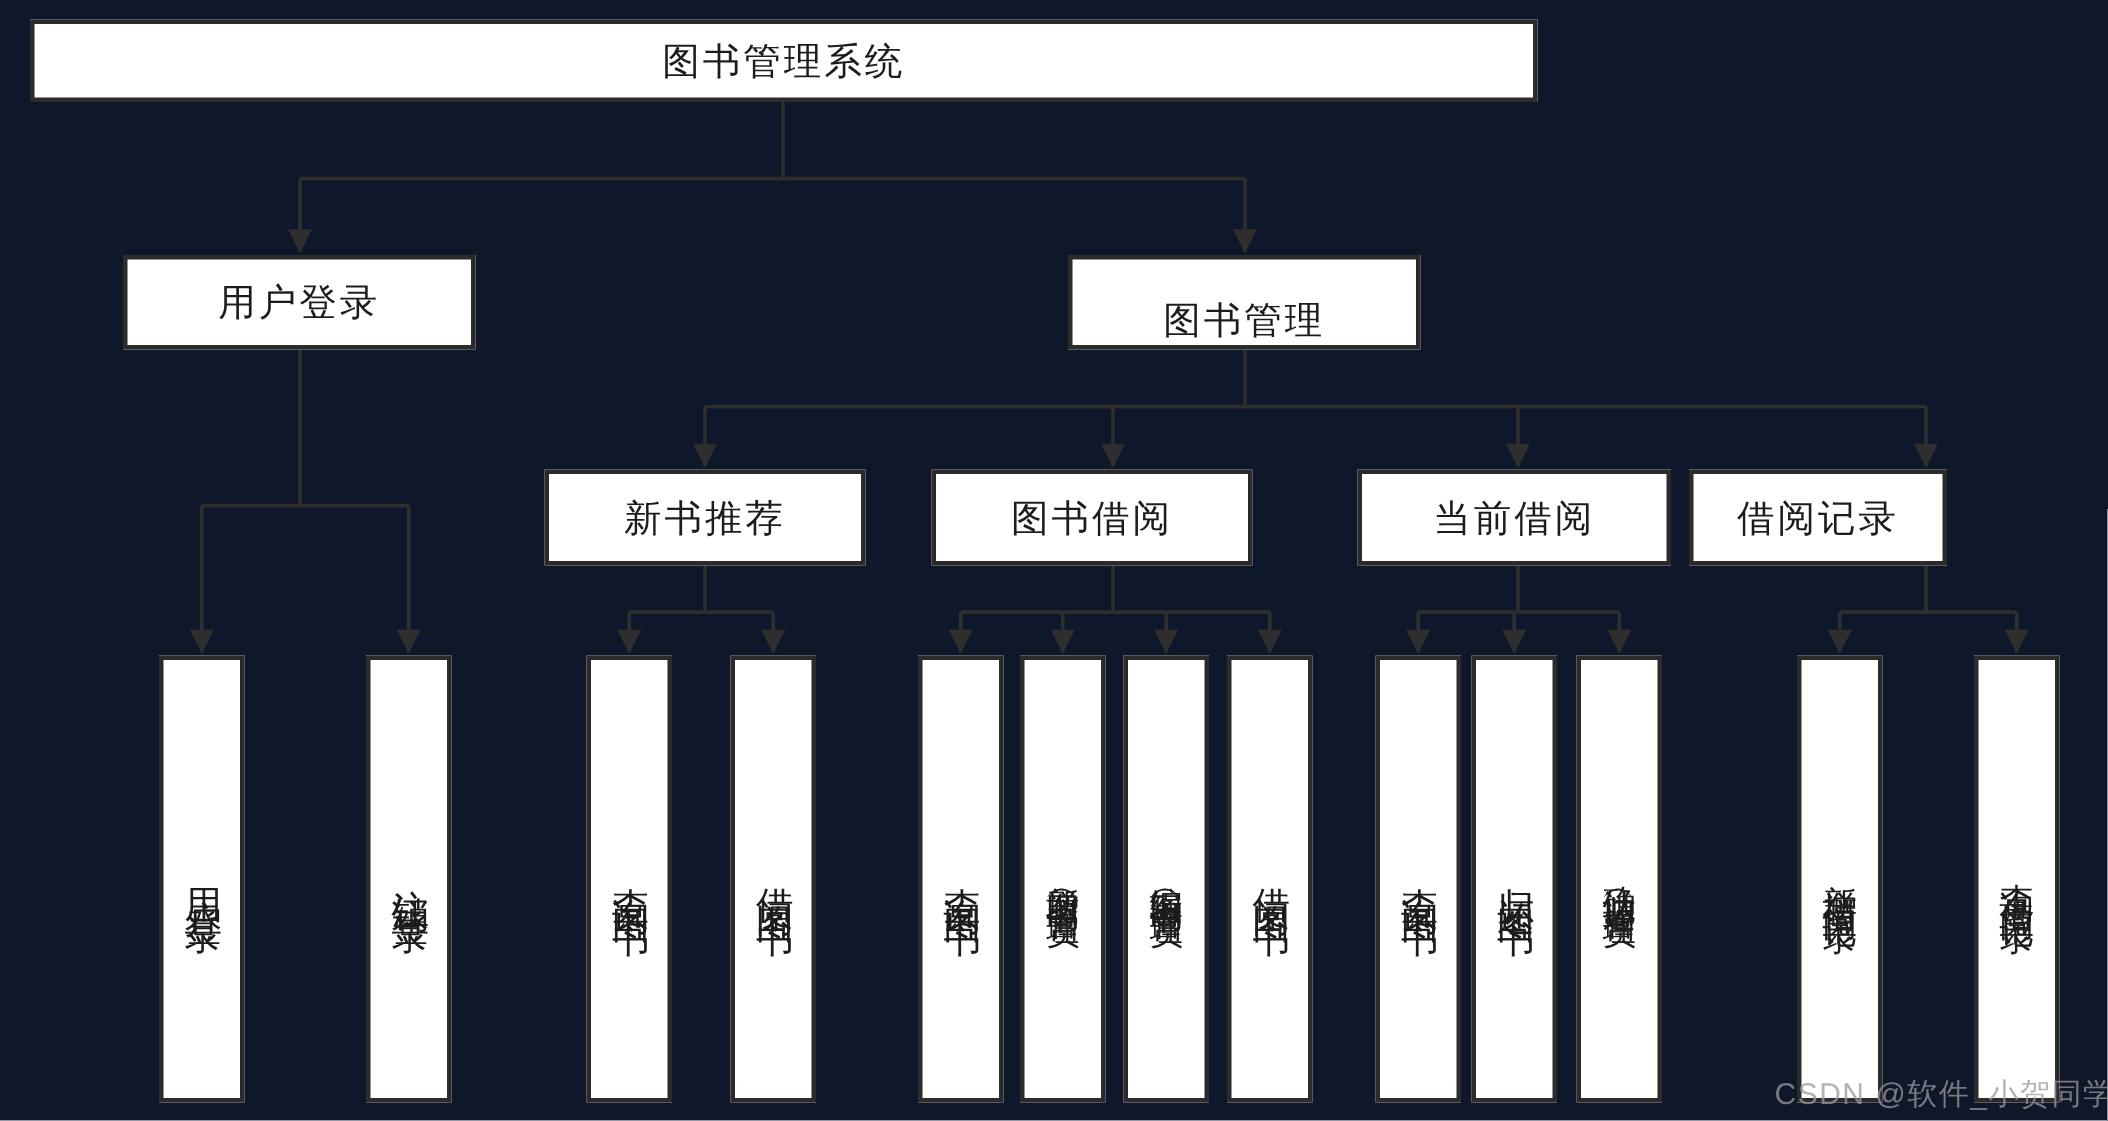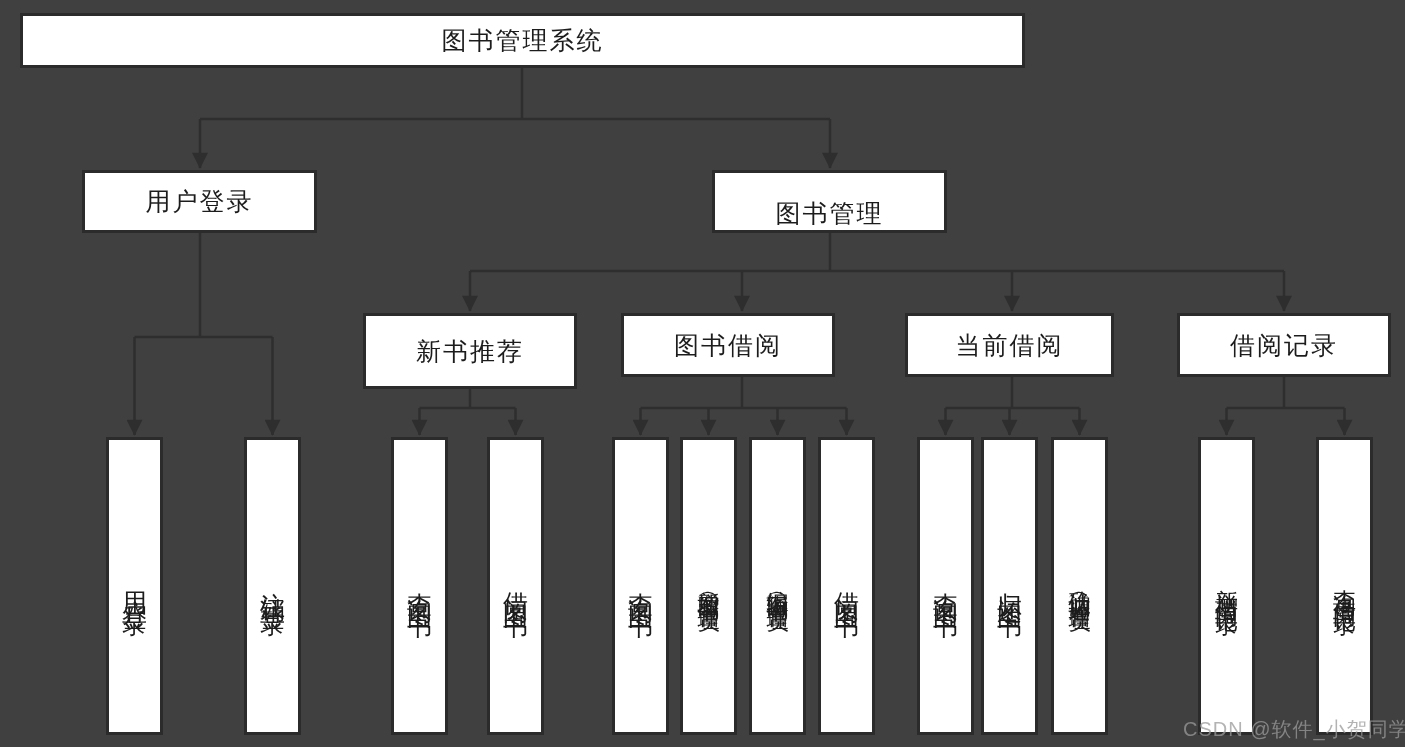--- a/index.html
+++ b/index.html
@@ -5,21 +5,21 @@
   html, body {
     margin: 0;
     padding: 0;
     background: #ffffff;
     font-family: "Liberation Sans", sans-serif;
   }
   .canvas {
     position: relative;
     width: 1405px;
     height: 747px;
-    background: #404040;
+    background: #0f172a;
     overflow: hidden;
   }
   .connectors {
     position: absolute;
     left: 0; top: 0;
     width: 1405px;
     height: 747px;
   }
   .connectors path {
     stroke: #2e2e2e;
@@ -120,30 +120,30 @@
     <span>图书管理系统</span>
   </div>
 
   <div class="node h" style="left:82px; top:170px; width:235px; height:63px;">
     <span>用户登录</span>
   </div>
   <div class="node h" style="left:712px; top:170px; width:235px; height:63px;align-items:flex-end;">
     <span>图书管理</span>
   </div>
 
-  <div class="node h" style="left:363px; top:313px; width:214px; height:76px;">
+  <div class="node h" style="left:363px; top:313px; width:214px; height:64px;">
     <span>新书推荐</span>
   </div>
   <div class="node h" style="left:621px; top:313px; width:214px; height:64px;">
     <span>图书借阅</span>
   </div>
   <div class="node h" style="left:905px; top:313px; width:209px; height:64px;">
     <span>当前借阅</span>
   </div>
-  <div class="node h" style="left:1177px; top:313px; width:214px; height:64px;">
+  <div class="node h" style="left:1126px; top:313px; width:172px; height:64px;">
     <span>借阅记录</span>
   </div>
 
   <div class="node leaf" style="left:106px; top:437px; width:57px; height:298px;">
     <span class="vtext">用户登录</span>
   </div>
   <div class="node leaf" style="left:244px; top:437px; width:57px; height:298px;">
     <span class="vtext">注销登录</span>
   </div>
 

